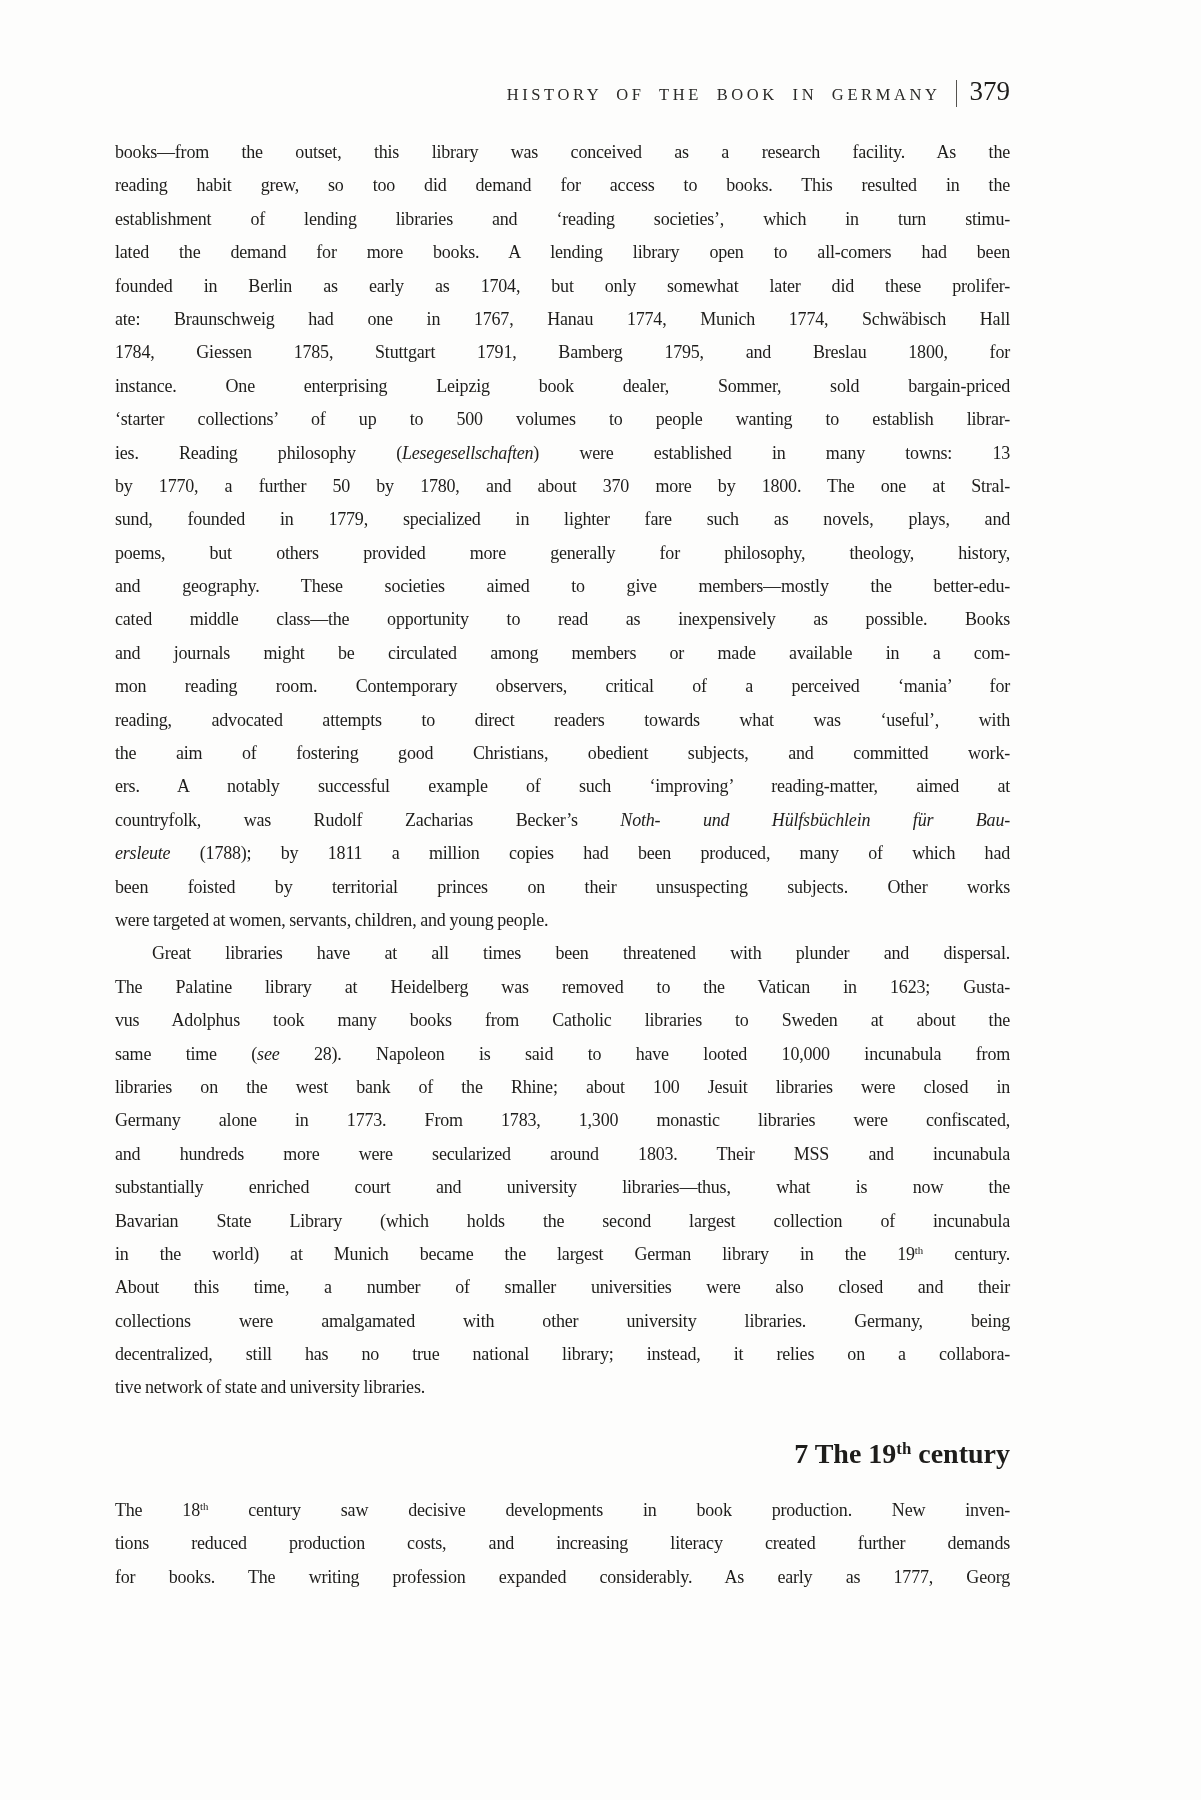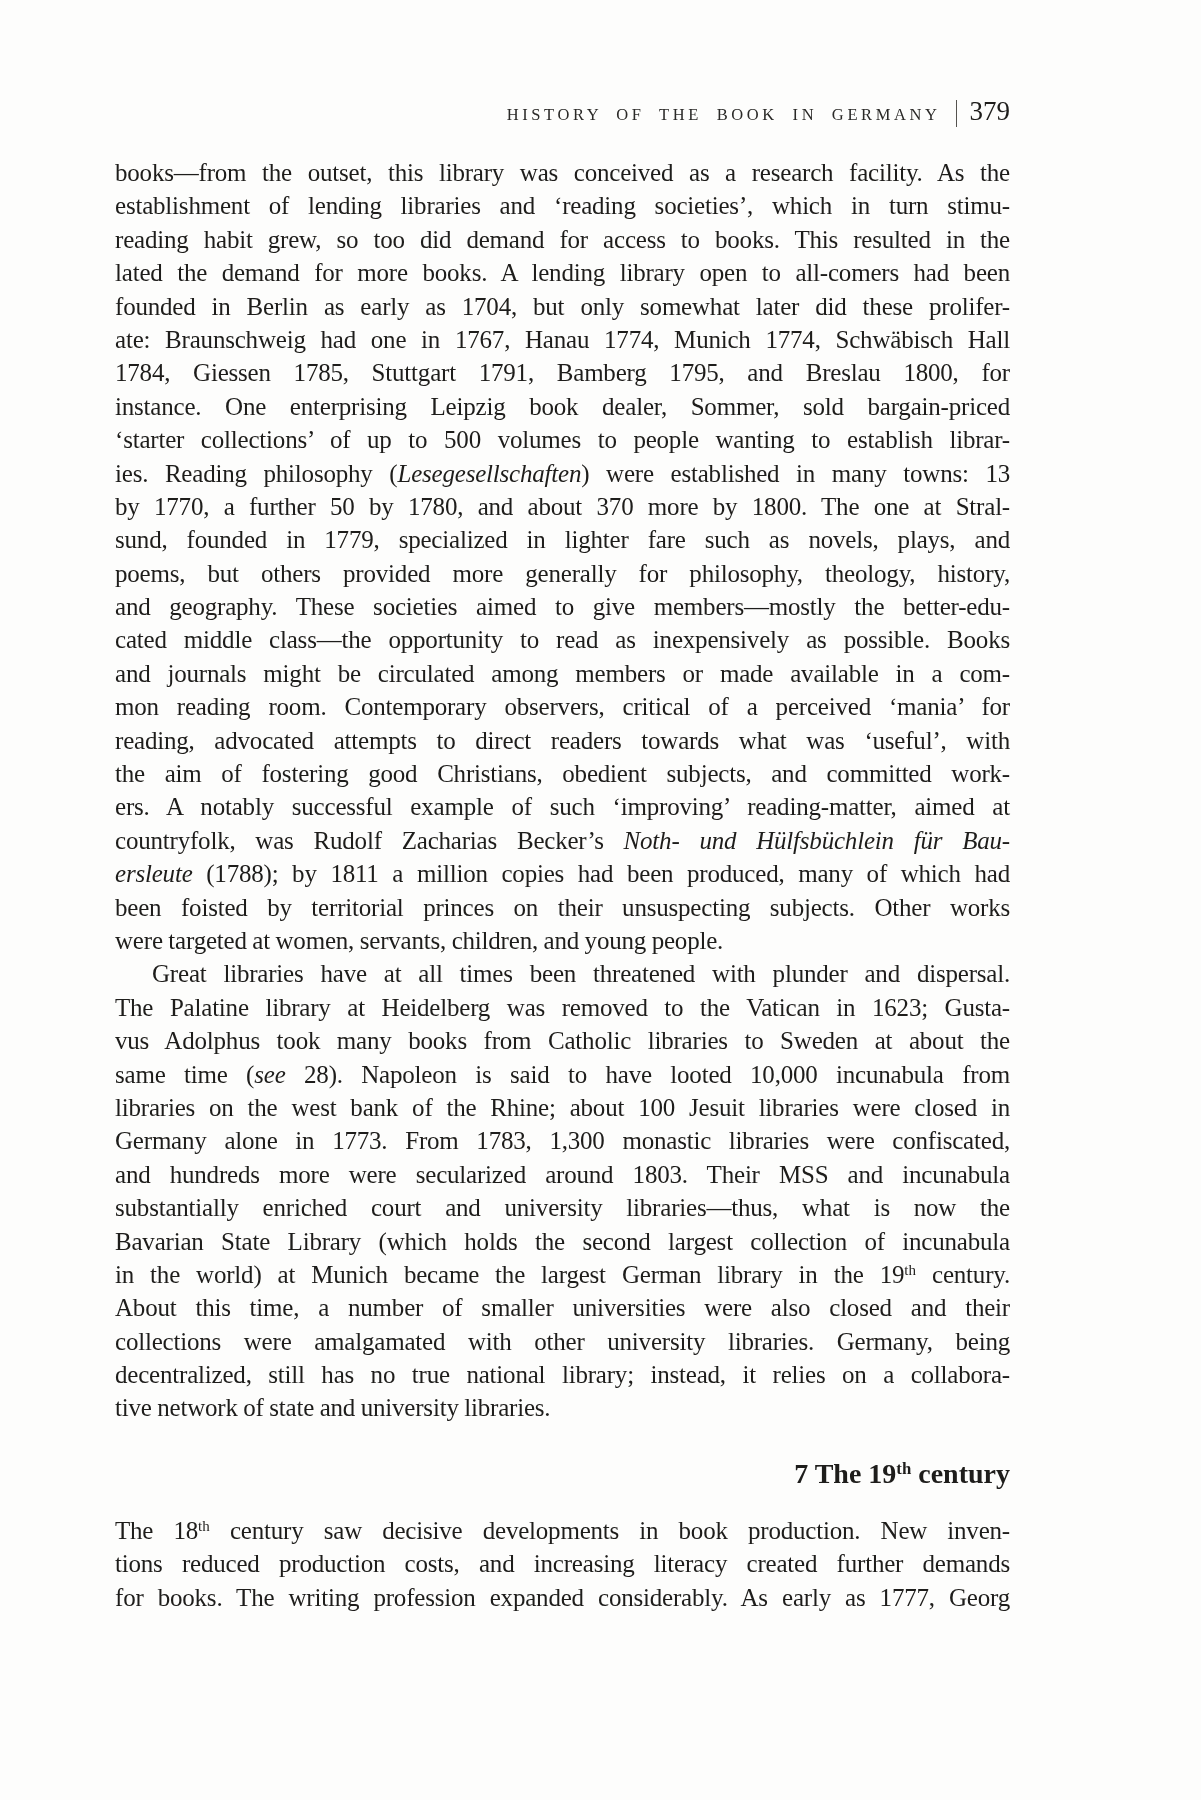--- a/index.html
+++ b/index.html
@@ -4,21 +4,21 @@
 <style>
   html, body { margin: 0; padding: 0; background: #ffffff; }
   .page {
     position: relative;
     width: 1201px;
     height: 1800px;
     background: #fdfdfc;
     font-family: "Liberation Serif", serif;
     color: #1e1d1b;
     box-sizing: border-box;
-    padding: 96px 191px 0 115px;
+    padding: 76px 191px 0 115px;
     overflow: hidden;
   }
   .running-header {
     text-align: right;
     white-space: nowrap;
     margin-bottom: 26px;
     height: 34px;
   }
   .header-title {
     font-size: 16.5px;
@@ -35,21 +35,21 @@
     vertical-align: -7px;
     margin: 0 13px 0 15px;
   }
   .page-number {
     font-size: 27px;
     color: #1e1d1b;
     vertical-align: baseline;
   }
   .paragraph { margin: 0; }
   .line {
-    font-size: 25px;
+    font-size: 18px;
     line-height: 33.4px;
     height: 33.4px;
     letter-spacing: -0.2px;
     word-spacing: -0.5px;
     text-align: justify;
     text-align-last: justify;
     white-space: nowrap;
   }
   .line.para-end { text-align-last: left; }
   .line.indent { padding-left: 37px; box-sizing: border-box; }
@@ -73,22 +73,22 @@
 </head>
 <body>
 
 <div class="page">
   <header class="running-header">
     <span class="header-title">HISTORY OF THE BOOK IN GERMANY</span><span class="header-divider"></span><span class="page-number">379</span>
   </header>
   <main class="body-text" id="body-text">
       <div class="paragraph">
         <div class="line"><span>books—from the outset, this library was conceived as a research facility. As the</span></div>
+        <div class="line"><span>reading habit grew, so too did demand for access to books. This resulted in the</span></div>
         <div class="line"><span>establishment of lending libraries and ‘reading societies’, which in turn stimu-</span></div>
-        <div class="line"><span>reading habit grew, so too did demand for access to books. This resulted in the</span></div>
         <div class="line"><span>lated the demand for more books. A lending library open to all-comers had been</span></div>
         <div class="line"><span>founded in Berlin as early as 1704, but only somewhat later did these prolifer-</span></div>
         <div class="line"><span>ate: Braunschweig had one in 1767, Hanau 1774, Munich 1774, Schwäbisch Hall</span></div>
         <div class="line"><span>1784, Giessen 1785, Stuttgart 1791, Bamberg 1795, and Breslau 1800, for</span></div>
         <div class="line"><span>instance. One enterprising Leipzig book dealer, Sommer, sold bargain-priced</span></div>
         <div class="line"><span>‘starter collections’ of up to 500 volumes to people wanting to establish librar-</span></div>
         <div class="line"><span>ies. Reading philosophy (</span><span class="italic">Lesegesellschaften</span><span>) were established in many towns: 13</span></div>
         <div class="line"><span>by 1770, a further 50 by 1780, and about 370 more by 1800. The one at Stral-</span></div>
         <div class="line"><span>sund, founded in 1779, specialized in lighter fare such as novels, plays, and</span></div>
         <div class="line"><span>poems, but others provided more generally for philosophy, theology, history,</span></div>

